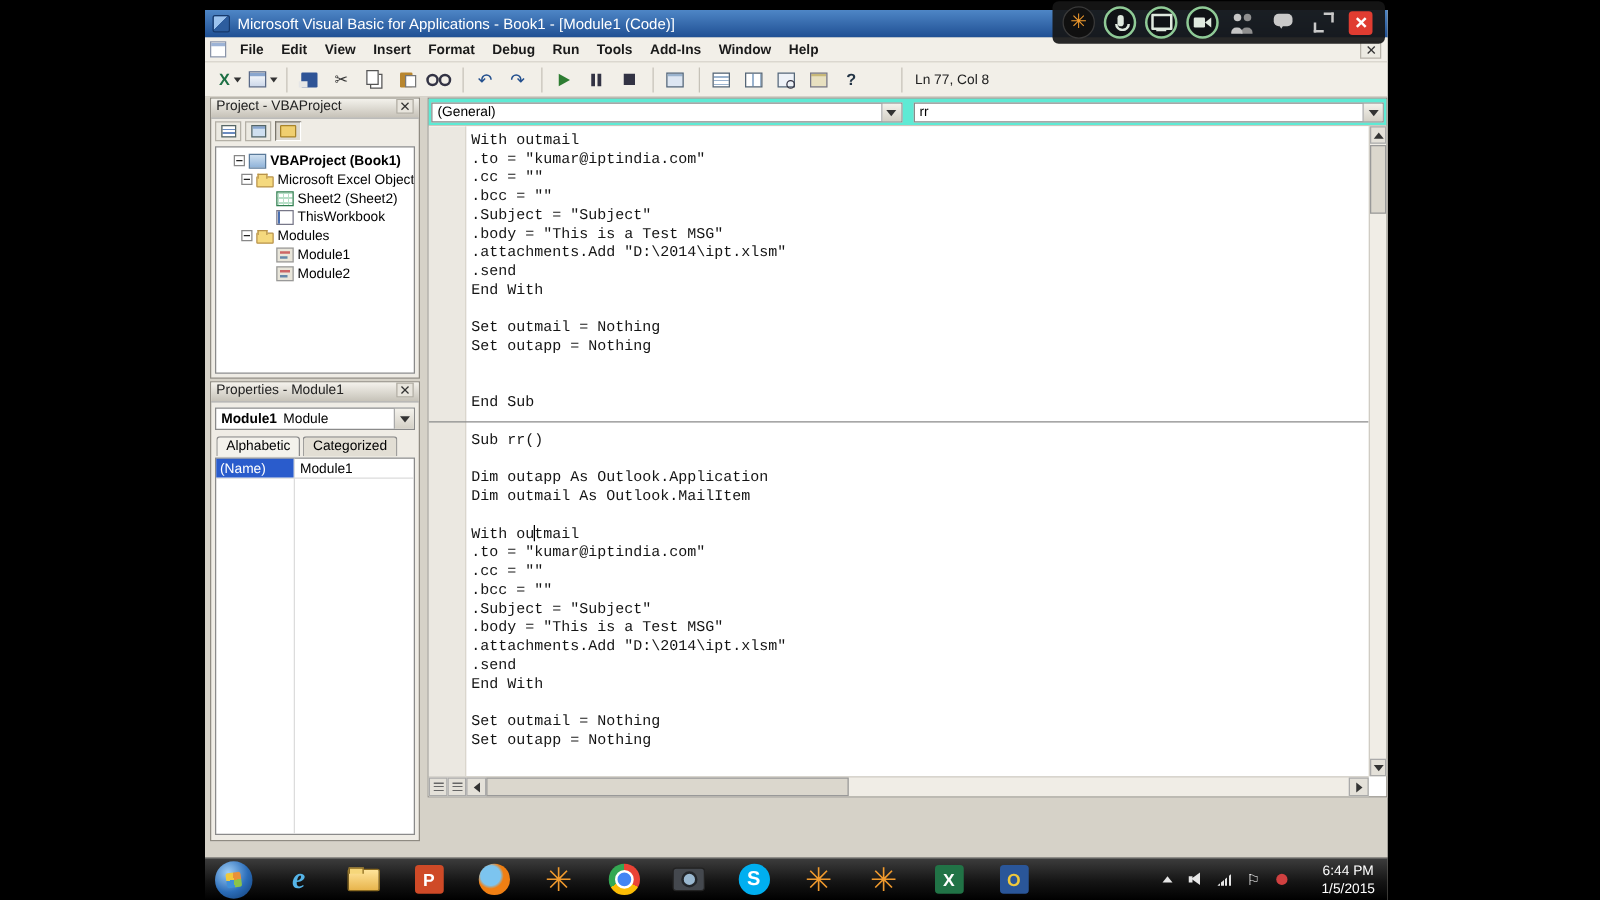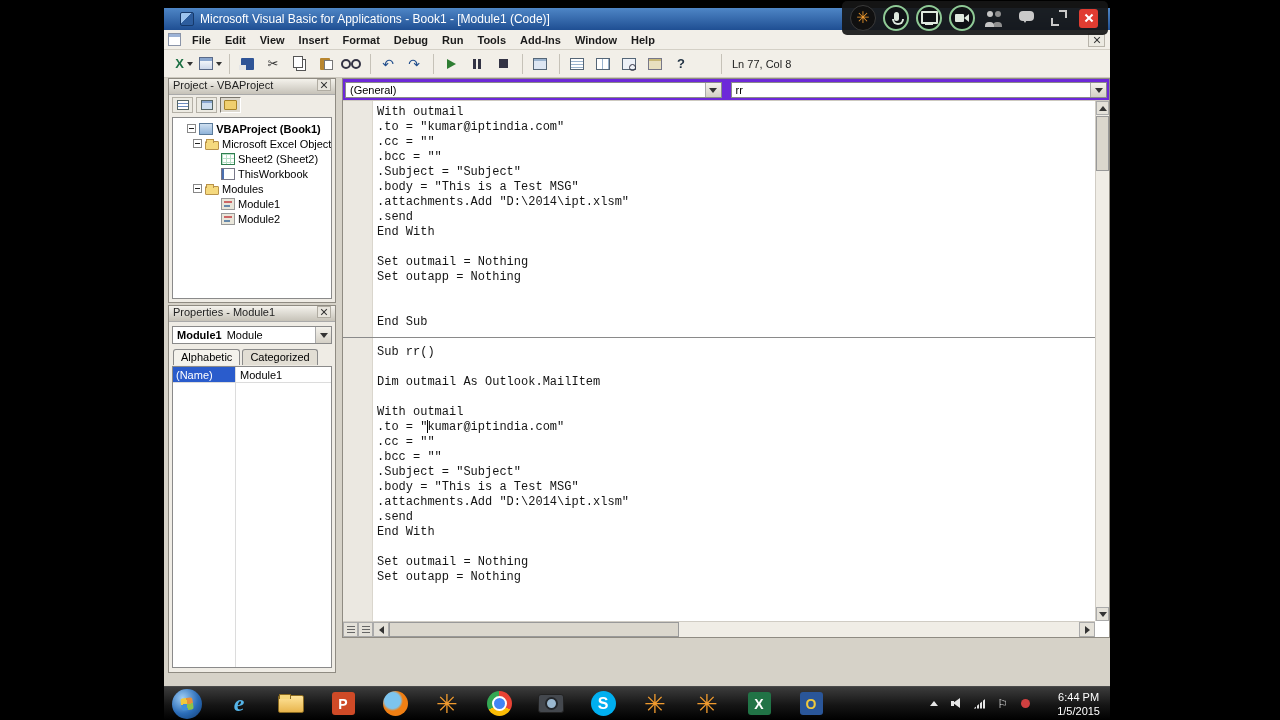--- a/index.html
+++ b/index.html
@@ -9,21 +9,21 @@
 
   
   .screen { position:absolute; left:164px; top:8px; width:946px; height:712px;
             background:#d6d2c8; }
 
   
   .vbe { position:absolute; inset:0 0 34px 0; background:#d6d2c8; }
 
   .titlebar { position:absolute; left:0; top:0; right:0; height:22px;
     background:linear-gradient(#4e86c6,#1f4f93); color:#fff; font-size:12px;
-    display:flex; align-items:center; gap:6px; padding-left:16px; white-space:nowrap; }
+    display:flex; align-items:center; gap:6px; padding-left:6px; white-space:nowrap; }
   .vba-app-icon { width:14px; height:14px; border-radius:2px; flex:0 0 14px;
     background:linear-gradient(135deg,#9cc3ee 0 45%,#2d5d9e 45% 100%); border:1px solid #16396b; }
 
   .menubar { position:absolute; left:0; top:22px; right:0; height:20px;
     background:#f2efe8; border-bottom:1px solid #d4d0c6; display:flex;
     align-items:center; font-size:11px; color:#1a1a1a; padding-left:4px; }
   .mod-icon { width:13px; height:13px; background:#fff; border:1px solid #8a94a8;
     box-shadow:inset 0 3px 0 #9db3d6; margin-right:4px; }
   .menu-items { display:flex; align-items:flex-end;font-weight:bold; }
   .menu-item { padding:2px 7px; cursor:default; }
@@ -155,21 +155,21 @@
     width:1px; background:#dcdcdc; }
   .prop-row { display:flex; height:16px; border-bottom:1px solid #dcdcdc; }
   .prop-name { width:62px; padding:0 3px; display:flex; align-items:center; }
   .prop-name.selected { background:#2a5ccc; color:#fff; }
   .prop-value { flex:1; padding:0 5px; display:flex; align-items:center; }
 
   
   .code-window { position:absolute; left:178px; top:70px; right:0; bottom:48px;
     background:#fff; border:1px solid #8f8b82; }
   .combo-row { position:absolute; left:0; right:0; top:0; height:22px;
-    background:#6d28d9; display:flex; gap:9px; padding:3px 2px;
+    background:#5eead4; display:flex; gap:9px; padding:3px 2px;
     border-bottom:1px solid #cdc9bf; }
   .combo { flex:1; height:16px; background:#fff; border:1px solid #8a8a8a;
     font-size:11px; display:flex; align-items:center; padding-left:4px; position:relative; }
   .code-area { position:absolute; left:0; right:14px; top:22px; bottom:16px;
     background:#fff; overflow:hidden; }
   .margin-bar { position:absolute; left:0; top:0; bottom:0; width:30px;
     background:#ebe8e1; border-right:1px solid #dad6cd; }
   .code-text { position:absolute; left:34px; top:4px; right:0; color:#141414;
     font-family:"Liberation Mono","DejaVu Sans Mono",monospace; font-size:12px;
     line-height:15px; }
@@ -507,20 +507,21 @@
               <div class="code-line">Set outmail = Nothing</div>
               <div class="code-line">Set outapp = Nothing</div>
               <div class="code-line"></div>
               <div class="code-line"></div>
               <div class="code-line">End Sub</div>
           </div>
           <div class="proc-separator"></div>
           <div>
             <div class="code-line">Sub rr()</div>
               <div class="code-line"></div>
+              <div class="code-line">Dim outapp As Outlook.Application</div>
               <div class="code-line">Dim outmail As Outlook.MailItem</div>
               <div class="code-line"></div>
               <div class="code-line">With outmail</div>
               <div class="code-line">.to = "kumar@iptindia.com"</div>
               <div class="code-line">.cc = ""</div>
               <div class="code-line">.bcc = ""</div>
               <div class="code-line">.Subject = "Subject"</div>
               <div class="code-line">.body = "This is a Test MSG"</div>
               <div class="code-line">.attachments.Add "D:\2014\ipt.xlsm"</div>
               <div class="code-line">.send</div>

